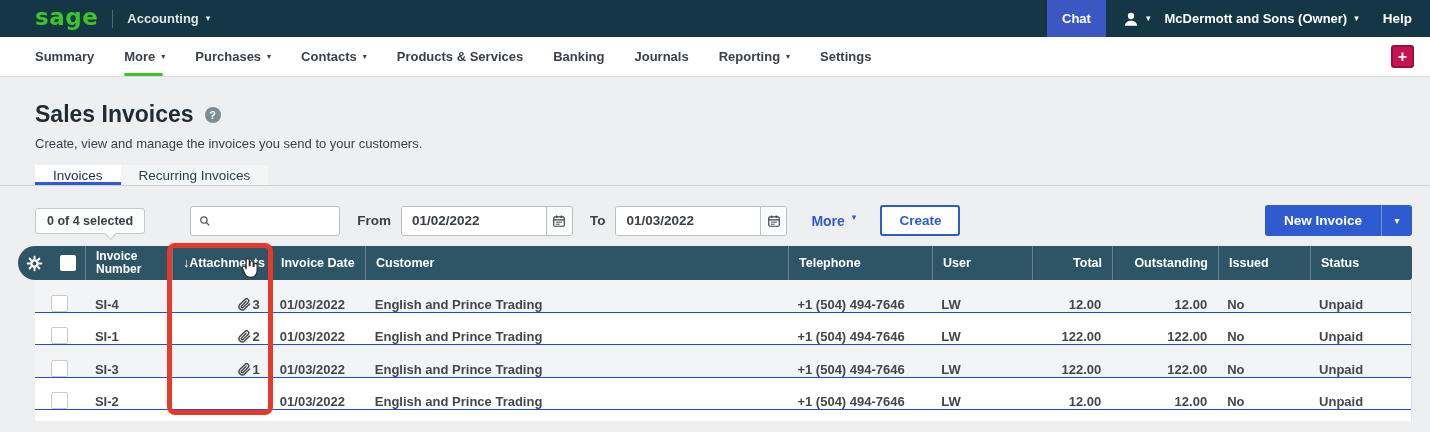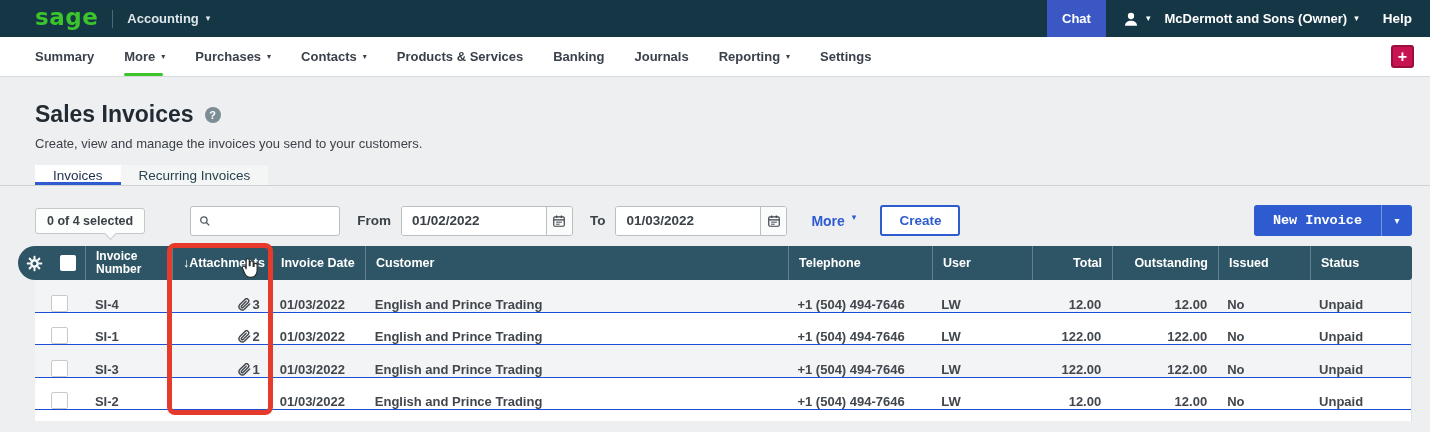--- a/index.html
+++ b/index.html
@@ -61,21 +61,21 @@
   .calbtn{width:26px;border:none;border-left:1px solid #b9bec1;background:#fafbfb;display:flex;
           align-items:center;justify-content:center;cursor:pointer;padding:0;}
   .more-link{margin-left:24px;color:var(--accent-blue,#2f5bd0);font-weight:700;font-size:14px;display:flex;
           gap:7px;align-items:flex-start;cursor:pointer;}
   .more-link .caret{font-size:9px;}
   .search-btn{margin-left:24px;height:31px;padding:0 17px;background:#fff;border:2px solid var(--accent-blue,#2f5bd0);
           border-radius:3px;color:var(--accent-blue,#2f5bd0);font-weight:700;font-size:13.5px;cursor:pointer;
           font-family:inherit;box-sizing:border-box;}
   .new-invoice{margin-left:auto;height:31px;display:flex;background:var(--accent-blue,#2f5bd0);border-radius:3px;
           color:#fff;overflow:hidden;cursor:pointer;}
-  .ni-main{padding:4px 19px;display:flex;align-items:center;font-weight:700;font-size:13.5px;font-family:Liberation Mono, monospace;}
+  .ni-main{padding:4px 19px;display:flex;align-items:center;font-weight:700;font-size:13.5px;}
   .ni-caret{width:30px;border-left:1px solid rgba(255,255,255,.35);display:flex;align-items:center;
           justify-content:center;font-size:10px;}
   
   .table-area{position:relative;margin-top:10px;}
   .thead{margin-left:18px;width:1394px;height:34px;background:var(--header-teal,#2e5565);
          border-radius:17px 3px 3px 17px;display:flex;align-items:stretch;color:#fff;box-sizing:border-box;}
   .hcell{display:flex;align-items:center;padding:5px 10px;font-size:12.5px;font-weight:700;box-sizing:border-box;
          cursor:pointer;white-space:nowrap;}
   .hdiv{border-left:1px solid rgba(255,255,255,.25);}
   .hcol-gear{width:32px;justify-content:center;padding:0;}

